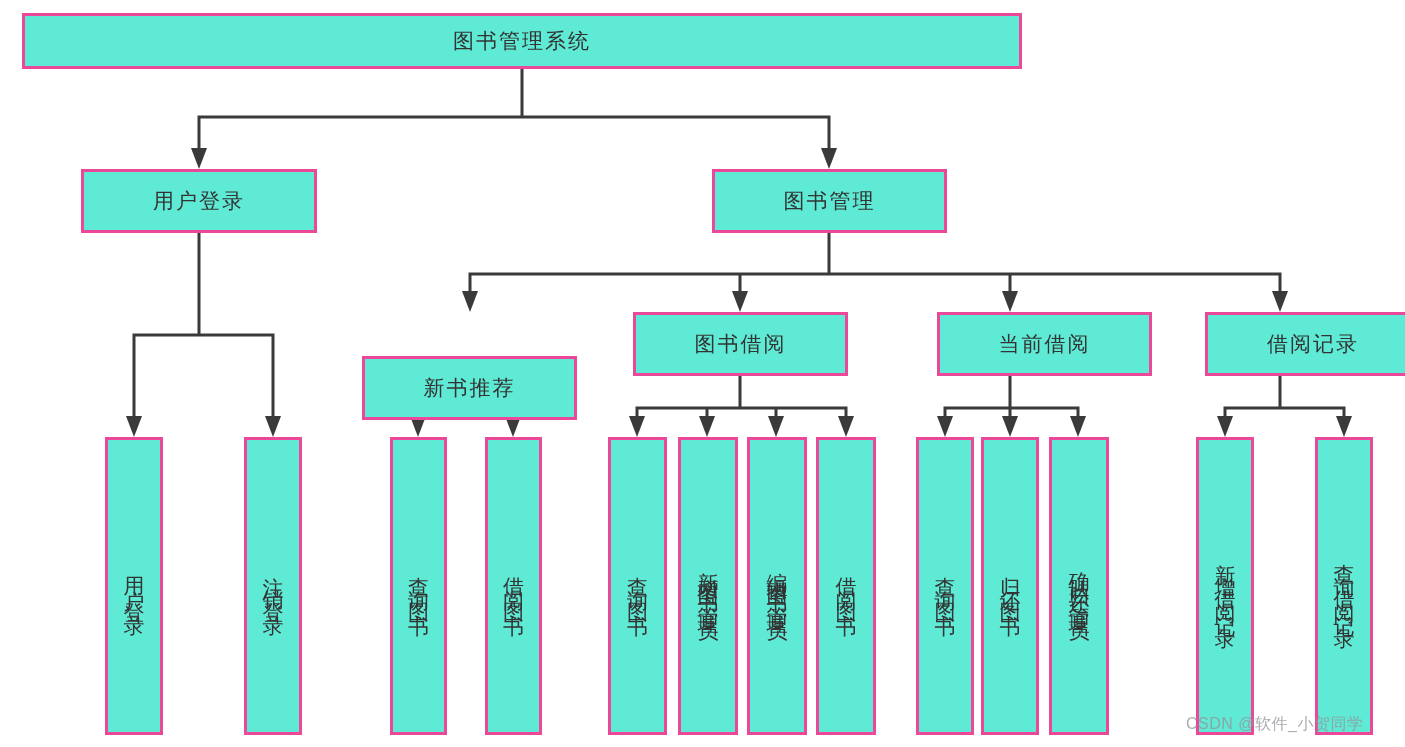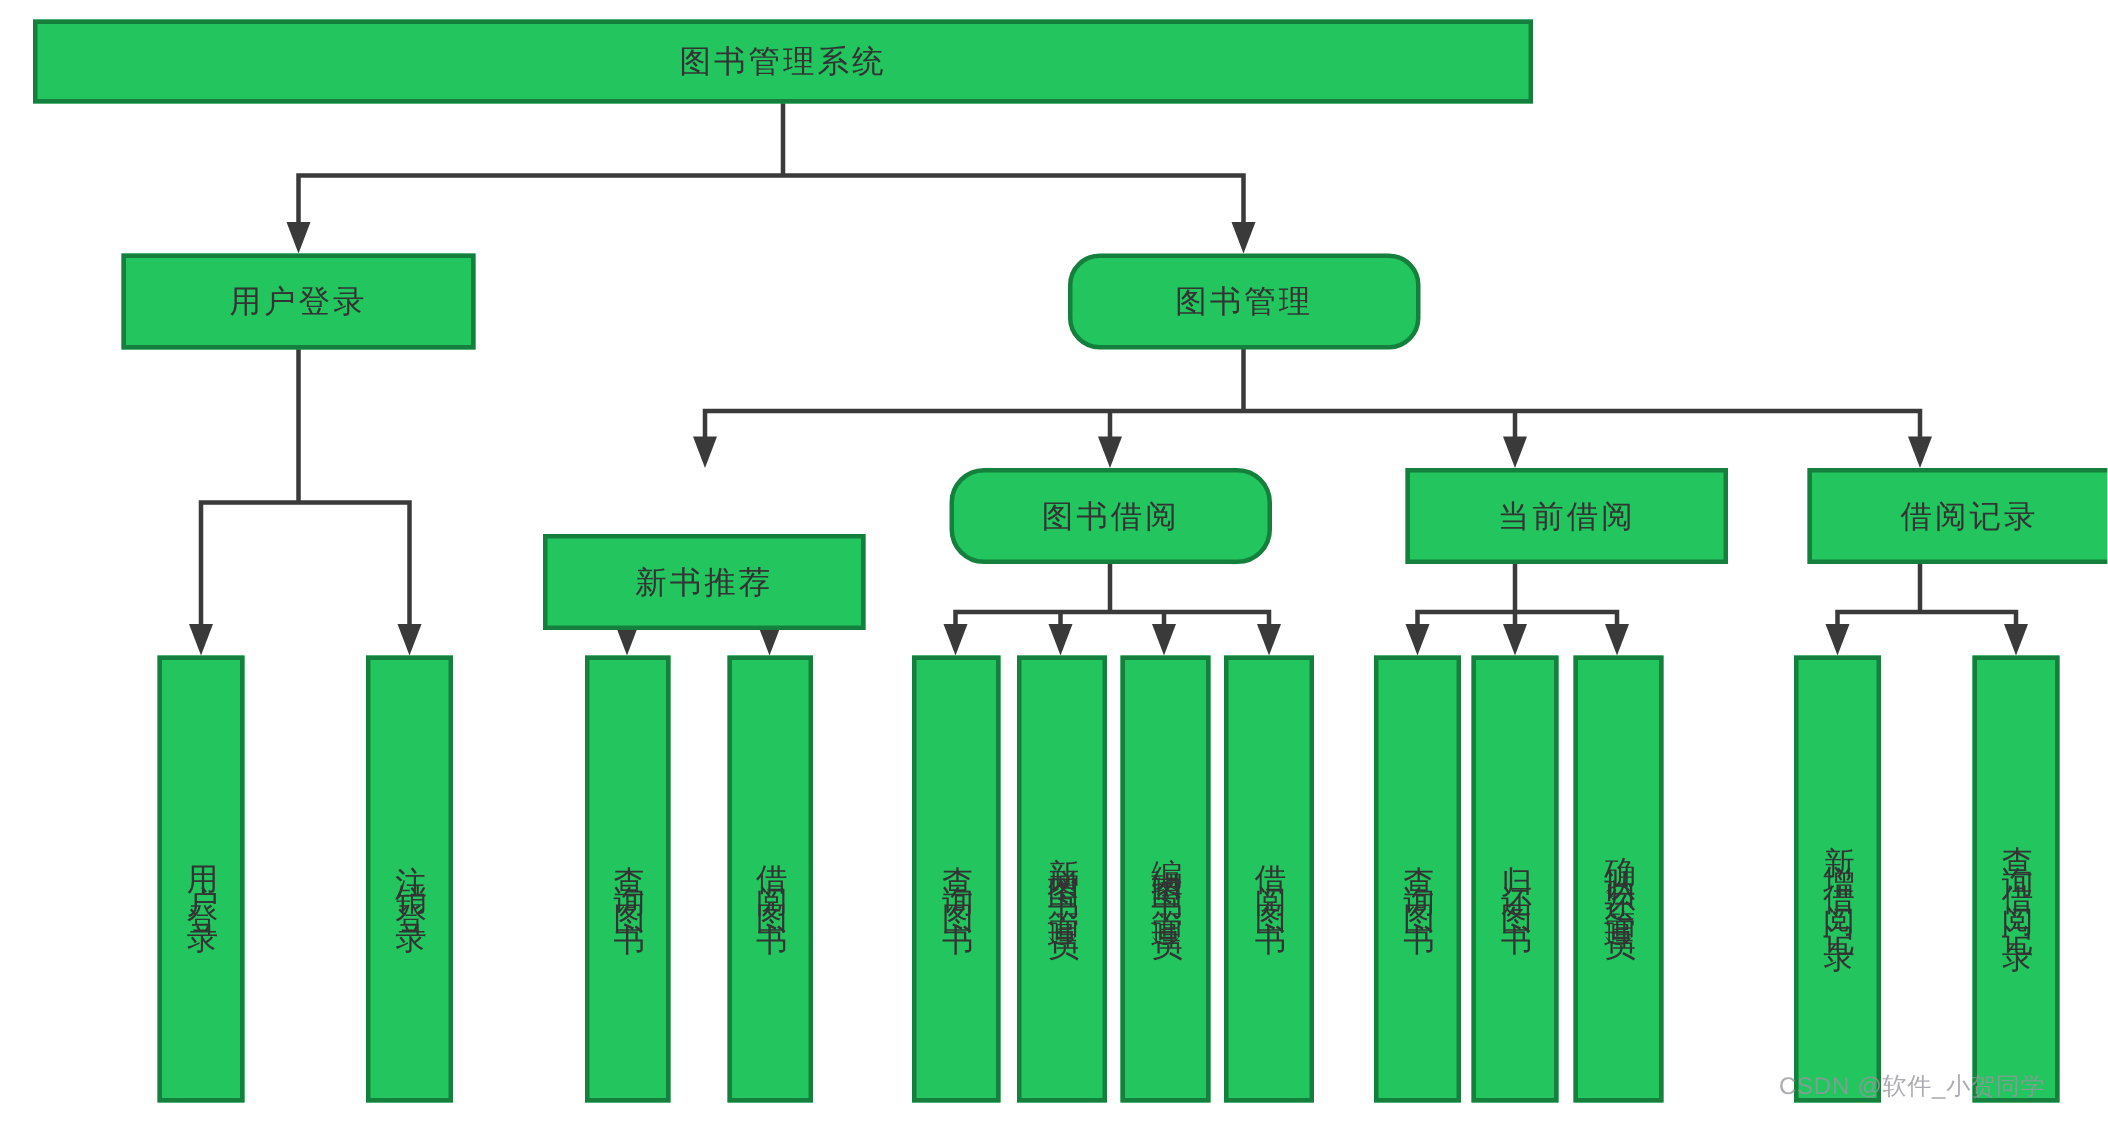--- a/index.html
+++ b/index.html
@@ -17,22 +17,22 @@
   }
   #connectors {
     position: absolute;
     left: 0;
     top: 0;
     z-index: 1;
   }
   .box {
     position: absolute;
     box-sizing: border-box;
-    border: 3px solid #15803d;
-    background: #22c55e;
+    border: 3px solid #ec4899;
+    background: #5eead4;
     color: #333333;
     display: flex;
     align-items: center;
     justify-content: center;
     z-index: 2;
   }
   .box .lbl {
     white-space: nowrap;
   }
   .h .lbl {
@@ -51,24 +51,24 @@
   }
   .leaf {
     top: 437px;
     width: 58px;
     height: 298px;
   }
   
   #n-root        { left: 22px;   top: 13px;  width: 1000px; height: 56px; }
   
   #n-user-login  { left: 81px;   top: 169px; width: 236px;  height: 64px; }
-  #n-book-mgmt   { left: 712px;  top: 169px; width: 235px;  height: 64px; border-radius: 21px; }
+  #n-book-mgmt   { left: 712px;  top: 169px; width: 235px;  height: 64px; }
   
   #n-new-rec     { left: 362px;  top: 312px; width: 215px;  height: 64px; margin-top: 44px; }
-  #n-borrow      { left: 633px;  top: 312px; width: 215px;  height: 64px; border-radius: 23px; }
+  #n-borrow      { left: 633px;  top: 312px; width: 215px;  height: 64px; }
   #n-current     { left: 937px;  top: 312px; width: 215px;  height: 64px; }
   #n-records     { left: 1173px; top: 312px; width: 216px;  height: 64px; margin-left: 32px; }
   
   #l-user-login  { left: 105px; }
   #l-logout      { left: 244px; }
   #l-query1      { left: 390px;  width: 57px; }
   #l-borrow1     { left: 485px;  width: 57px; }
   #l-query2      { left: 608px;  width: 59px; }
   #l-add-book    { left: 678px;  width: 60px; }
   #l-edit-book   { left: 747px;  width: 60px; }

